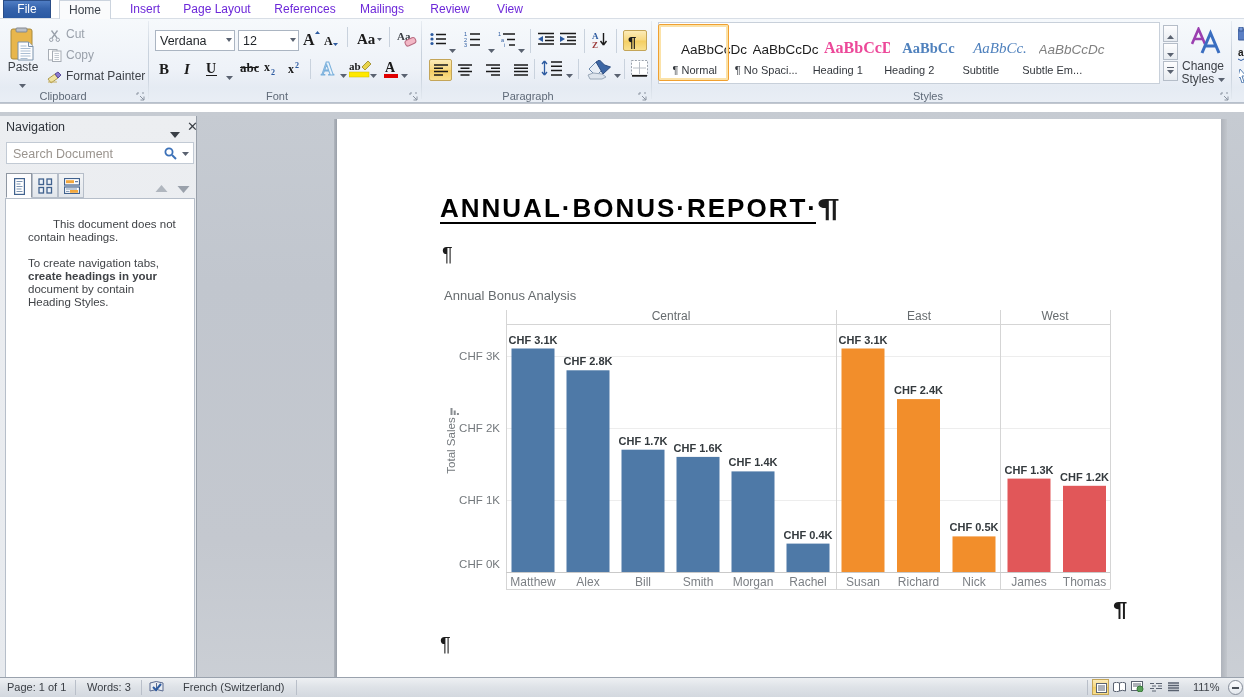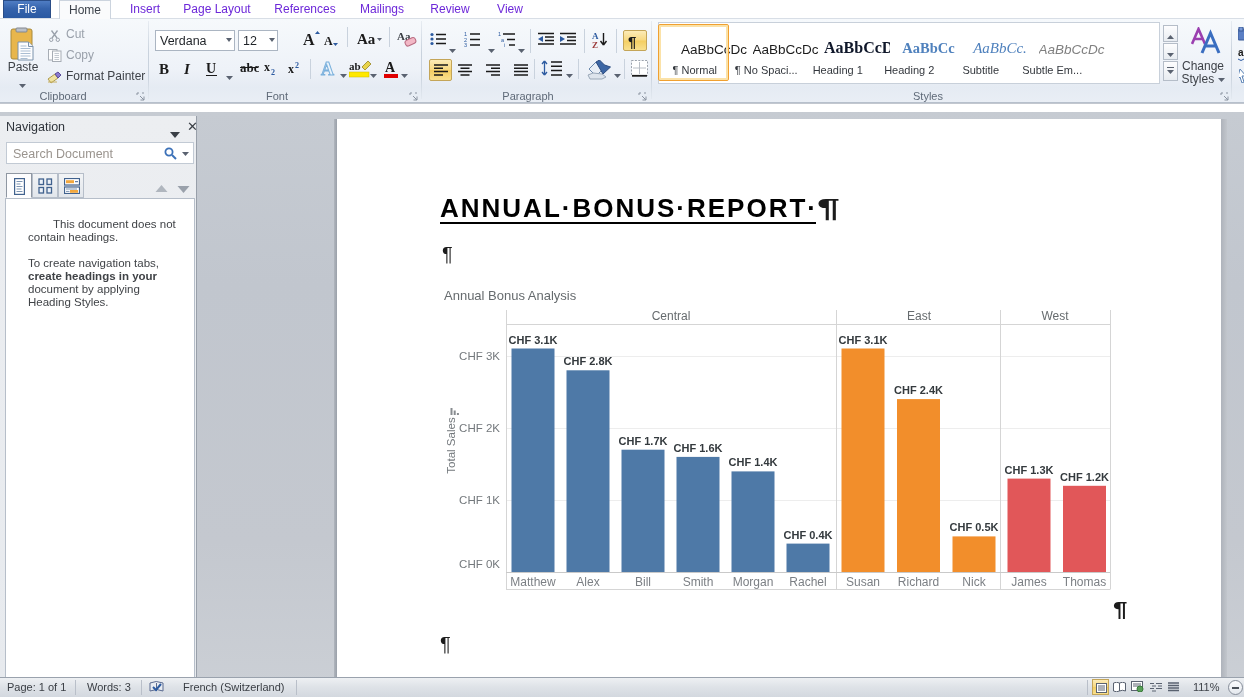--- a/index.html
+++ b/index.html
@@ -141,21 +141,21 @@
     <path d="M1 10 l7 -5 3 4 -7 5 z" fill="#f0e3a0" stroke="#b09c50"></path>
     <path d="M8 5 l3 -2 3 3 -3 3 z" fill="#8a7ad0" stroke="#5a4a9a"></path>
     <path d="M1 13 h9" stroke="#c8b060"></path>
   </svg></div>
   <div class="abs smalltext" style="left:66px;top:50px;">Format Painter</div>
 
   <div class="abs combo" style="left:155px;top:11px;width:80px;">
       <span>Verdana</span>
       <i></i>
     </div>
-  <div class="abs combo" style="left:238px;top:11px;width:40px;">
+  <div class="abs combo" style="left:238px;top:11px;width:61px;">
       <span>12</span>
       <i></i>
     </div>
   <div class="abs" style="left:303px;top:12px;"><svg width="17" height="16">
         <text x="0" y="14" font-size="16" font-weight="bold" fill="#1a1a1a" font-family="Liberation Serif">A</text>
         <path d="M12 3 l2.5 -3 2.5 3 z" fill="#2c5aa0"></path>
       </svg></div>
   <div class="abs" style="left:324px;top:14px;"><svg width="15" height="14">
         <text x="0" y="12" font-size="12" font-weight="bold" fill="#1a1a1a" font-family="Liberation Serif">A</text>
         <path d="M9 10 l2.5 3 2.5 -3 z" fill="#2c5aa0"></path>
@@ -329,21 +329,21 @@
   <div class="abs" id="stylegallery">
     <div class="cell">
         <div class="samp" style="font-size:13.5px;color:#1c1c1c;">AaBbCcDc</div>
         <div class="slab">¶ Normal</div>
       </div>
     <div class="cell">
         <div class="samp" style="font-size:13.5px;color:#1c1c1c;">AaBbCcDc</div>
         <div class="slab">¶ No Spaci...</div>
       </div>
     <div class="cell">
-        <div class="samp" style="font-size:16px;color:#0f172a;font-weight:bold;font-family:'Liberation Serif',serif;">AaBbCcD</div>
+        <div class="samp" style="font-size:16px;color:#ec4899;font-weight:bold;font-family:'Liberation Serif',serif;">AaBbCcD</div>
         <div class="slab">Heading 1</div>
       </div>
     <div class="cell">
         <div class="samp" style="font-size:14.5px;color:#4f81bd;font-weight:bold;font-family:'Liberation Serif',serif;">AaBbCc</div>
         <div class="slab">Heading 2</div>
       </div>
     <div class="cell">
         <div class="samp" style="font-size:15px;color:#4f81bd;font-style:italic;font-family:'Liberation Serif',serif;">AaBbCc.</div>
         <div class="slab">Subtitle</div>
       </div>
@@ -437,21 +437,21 @@
           <path d="M6.5 0 l6 7 h-12 z" fill="#b0b6be"></path>
         </svg></div>
     <div class="abs" style="left:177px;top:64px;"><svg width="13" height="8">
           <path d="M0.5 0 h12 l-6 7 z" fill="#9aa1ab"></path>
         </svg></div>
     <div class="abs" id="navcontent">
       <div style="top:19px;margin-left:25px;">This document does not</div>
       <div style="top:32px;">contain headings.</div>
       <div style="top:58px;">To create navigation tabs,</div>
       <div style="top:71px;font-weight:bold;">create headings in your</div>
-      <div style="top:84px;">document by applying</div>
+      <div style="top:84px;">document by contain</div>
       <div style="top:97px;">Heading Styles.</div>
     </div>
   </div>
 
   <div class="abs" style="left:440px;top:109.5px;width:376px;height:2px;background:#000;"></div>
   <div class="abs" id="heading"><span>ANNUAL·BONUS·REPORT·</span><span class="pilcrow p p2">¶</span></div>
   <div class="abs pilcrow" style="left:442px;top:131px;font-size:20px;">¶</div>
 
   <div class="abs" id="chart" style="left:440px;top:174px;width:675px;height:310px;">
   <svg width="675" height="310" viewBox="0 0 675 310" font-family="Liberation Sans, sans-serif">

